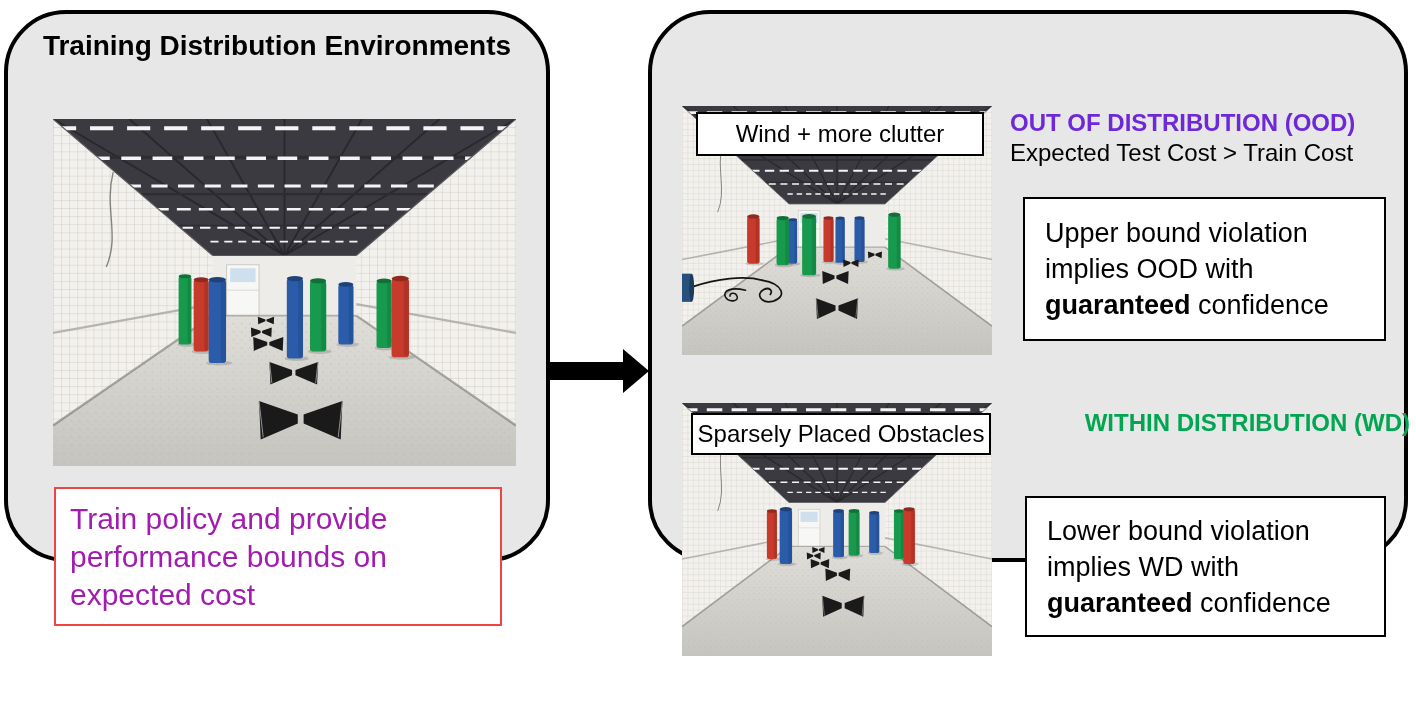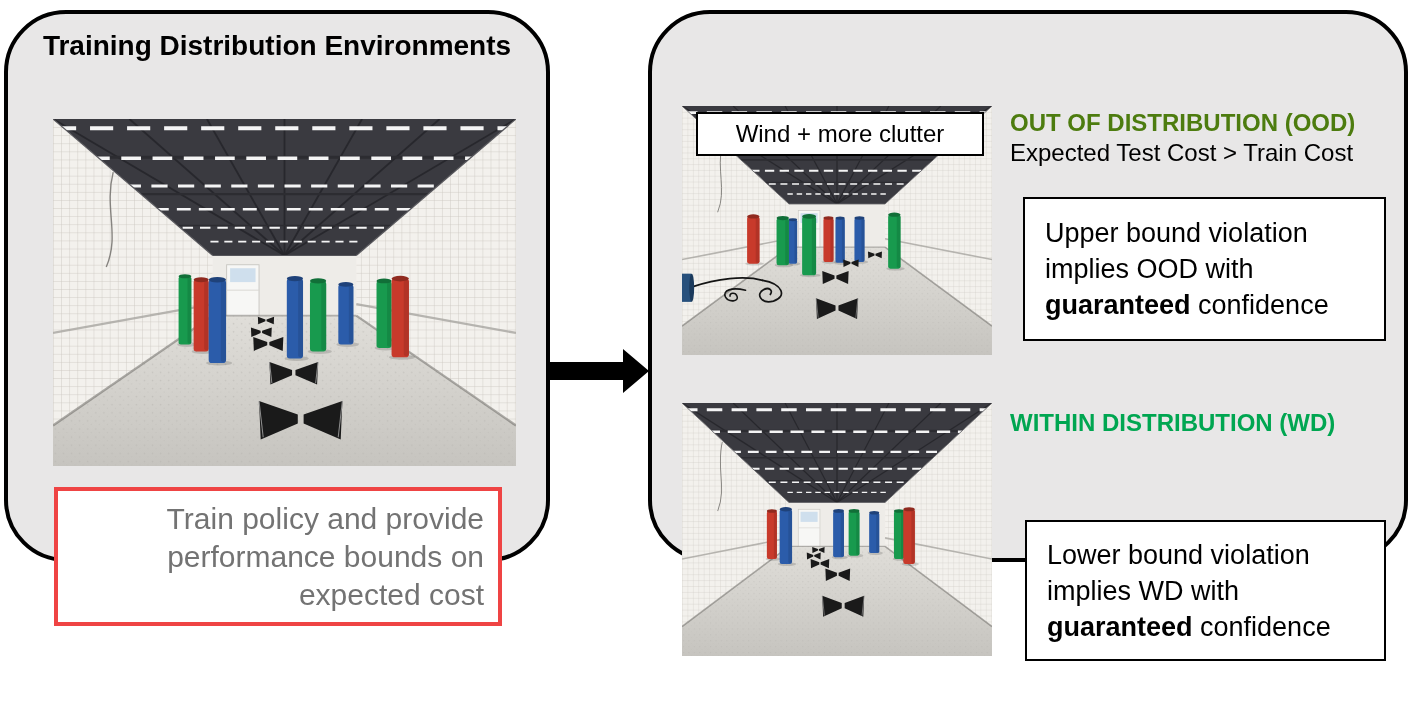--- a/index.html
+++ b/index.html
@@ -27,43 +27,43 @@
   .photo-test2    { left:30px; top:389px; width:310px; height:253px; }
   .img-label {
     position:absolute; background:#fff; border:2.5px solid #000;
     display:flex; align-items:center; justify-content:center;
     font-size:24px; color:#000; white-space:nowrap;
   }
   .img-label-1 { left:14px; top:6px;  width:288px; height:44px; }
   .img-label-2 { left:9px;  top:10px; width:300px; height:42px; }
   .caption-box {
     position:absolute; left:46px; top:473px; width:448px; height:139px;
-    background:#fff; border:4px solid #ef4444;
+    background:#fff; border:2px solid #ef4444;
     display:flex; align-items:center; justify-content:center;
-    text-align:right; font-size:30px; line-height:38px; color:#737373;
+    text-align:left; font-size:30px; line-height:38px; color:#a21caf;
     padding:0 14px;
   }
   .dist-heading {
     position:absolute; left:358px; width:400px;
     font-size:24px; font-weight:bold; line-height:28px; white-space:nowrap;
   }
   .dist-sub {
     position:absolute; left:358px; width:400px;
     font-size:24px; color:#000; line-height:28px; white-space:nowrap;
   }
   .heading-ood { top:95px; }  .sub-ood { top:125px; }
-  .heading-wd  { top:395px; } .sub-wd  { top:425px; }
+  .heading-wd  { top:395px;text-align:right; } .sub-wd  { top:425px; }
   .bound-box {
     position:absolute; background:#fff; border:2.5px solid #000;
     font-size:27px; line-height:36px; color:#000;
     padding:0 20px; display:flex; align-items:center;
   }
   .bound-box b { font-weight:bold; }
   .bound-upper { left:371px; top:183px; width:363px; height:144px; }
-  .bound-lower { left:373px; top:482px; width:361px; height:141px;margin-top:24px; }
+  .bound-lower { left:373px; top:482px; width:361px; height:141px; }
   .flow-arrow { position:absolute; left:549px; top:349px; width:100px; height:44px; color:#000; }
 </style>
 </head>
 <body>
 
 <div class="panel panel-left">
   <div class="panel-title">Training Distribution Environments</div>
   <div class="photo photo-training">
     <svg viewBox="0 0 400 300" preserveAspectRatio="none">
         <defs>
@@ -268,21 +268,21 @@
         <line x1="173" y1="231.66" x2="175.7" y2="255.15" stroke="#8d8d8d" stroke-width="0.9"></line>
                   <line x1="227" y1="231.66" x2="224.3" y2="255.15" stroke="#8d8d8d" stroke-width="0.9"></line>
         <path d="M13,218 C45,208 80,204 104,210" stroke="#141414" stroke-width="2.2" fill="none" stroke-linecap="round"></path>
         <path d="M104,210 C130,214 136,230 118,235 C102,239 94,226 106,221 C112,218 118,222 114,227" stroke="#141414" stroke-width="2.2" fill="none" stroke-linecap="round"></path>
         <path d="M82,222 C64,218 52,222 56,230 C60,237 74,236 71,229 C69,224 61,225 62,229" stroke="#141414" stroke-width="2" fill="none" stroke-linecap="round"></path>
         <rect x="0" y="202" width="12" height="34" fill="#27507c"></rect>
         <ellipse cx="12.5" cy="219" rx="3.2" ry="17" fill="#1b3a5c"></ellipse>
       </svg>
     <div class="img-label img-label-1">Wind + more clutter</div>
   </div>
-  <div class="dist-heading heading-ood" style="color: #4d7c0f;">OUT OF DISTRIBUTION (OOD)</div>
+  <div class="dist-heading heading-ood" style="color: #6d28d9;">OUT OF DISTRIBUTION (OOD)</div>
   <div class="dist-sub sub-ood">Expected Test Cost &gt; Train Cost</div>
   <div class="bound-box bound-upper">
     <div><span>Upper bound violation implies OOD with </span><b>guaranteed</b><span> confidence</span></div>
   </div>
 
   <div class="photo photo-test2">
     <svg viewBox="0 0 400 300" preserveAspectRatio="none">
         <defs>
     <pattern id="net2" width="7" height="7" patternUnits="userSpaceOnUse">
       <path d="M0 0H7M0 0V7" stroke="#c9c6c0" stroke-width="0.7" fill="none"></path>
@@ -367,18 +367,19 @@
                M179,177.22 L170.63,180.1 L170.63,182.08 L178.64,185.5 Z" fill="#1a1a1a"></path>
         <path d="M166,184.96 L177.16,188.8 L177.16,191.44 L166.48,196 Z
                M190,184.96 L178.84,188.8 L178.84,191.44 L189.52,196 Z" fill="#1a1a1a"></path>
         <path d="M185,196.28 L199.88,201.4 L199.88,204.92 L185.64,211 Z
                M217,196.28 L202.12,201.4 L202.12,204.92 L216.36,211 Z" fill="#1a1a1a"></path>
         <path d="M181,228.66 L206.11,237.3 L206.11,243.24 L182.08,253.5 Z
                M235,228.66 L209.89,237.3 L209.89,243.24 L233.92,253.5 Z" fill="#1a1a1a"></path>
         <line x1="181" y1="228.66" x2="183.7" y2="252.15" stroke="#8d8d8d" stroke-width="0.9"></line>
                   <line x1="235" y1="228.66" x2="232.3" y2="252.15" stroke="#8d8d8d" stroke-width="0.9"></line>
       </svg>
+    <div class="img-label img-label-2">Sparsely Placed Obstacles</div>
   </div>
   <div class="dist-heading heading-wd" style="color: rgb(0, 166, 81);">WITHIN DISTRIBUTION (WD)</div>
   <div class="bound-box bound-lower">
     <div><span>Lower bound violation implies WD with </span><b>guaranteed</b><span> confidence</span></div>
   </div>
 </div>
 
 </body></html>

